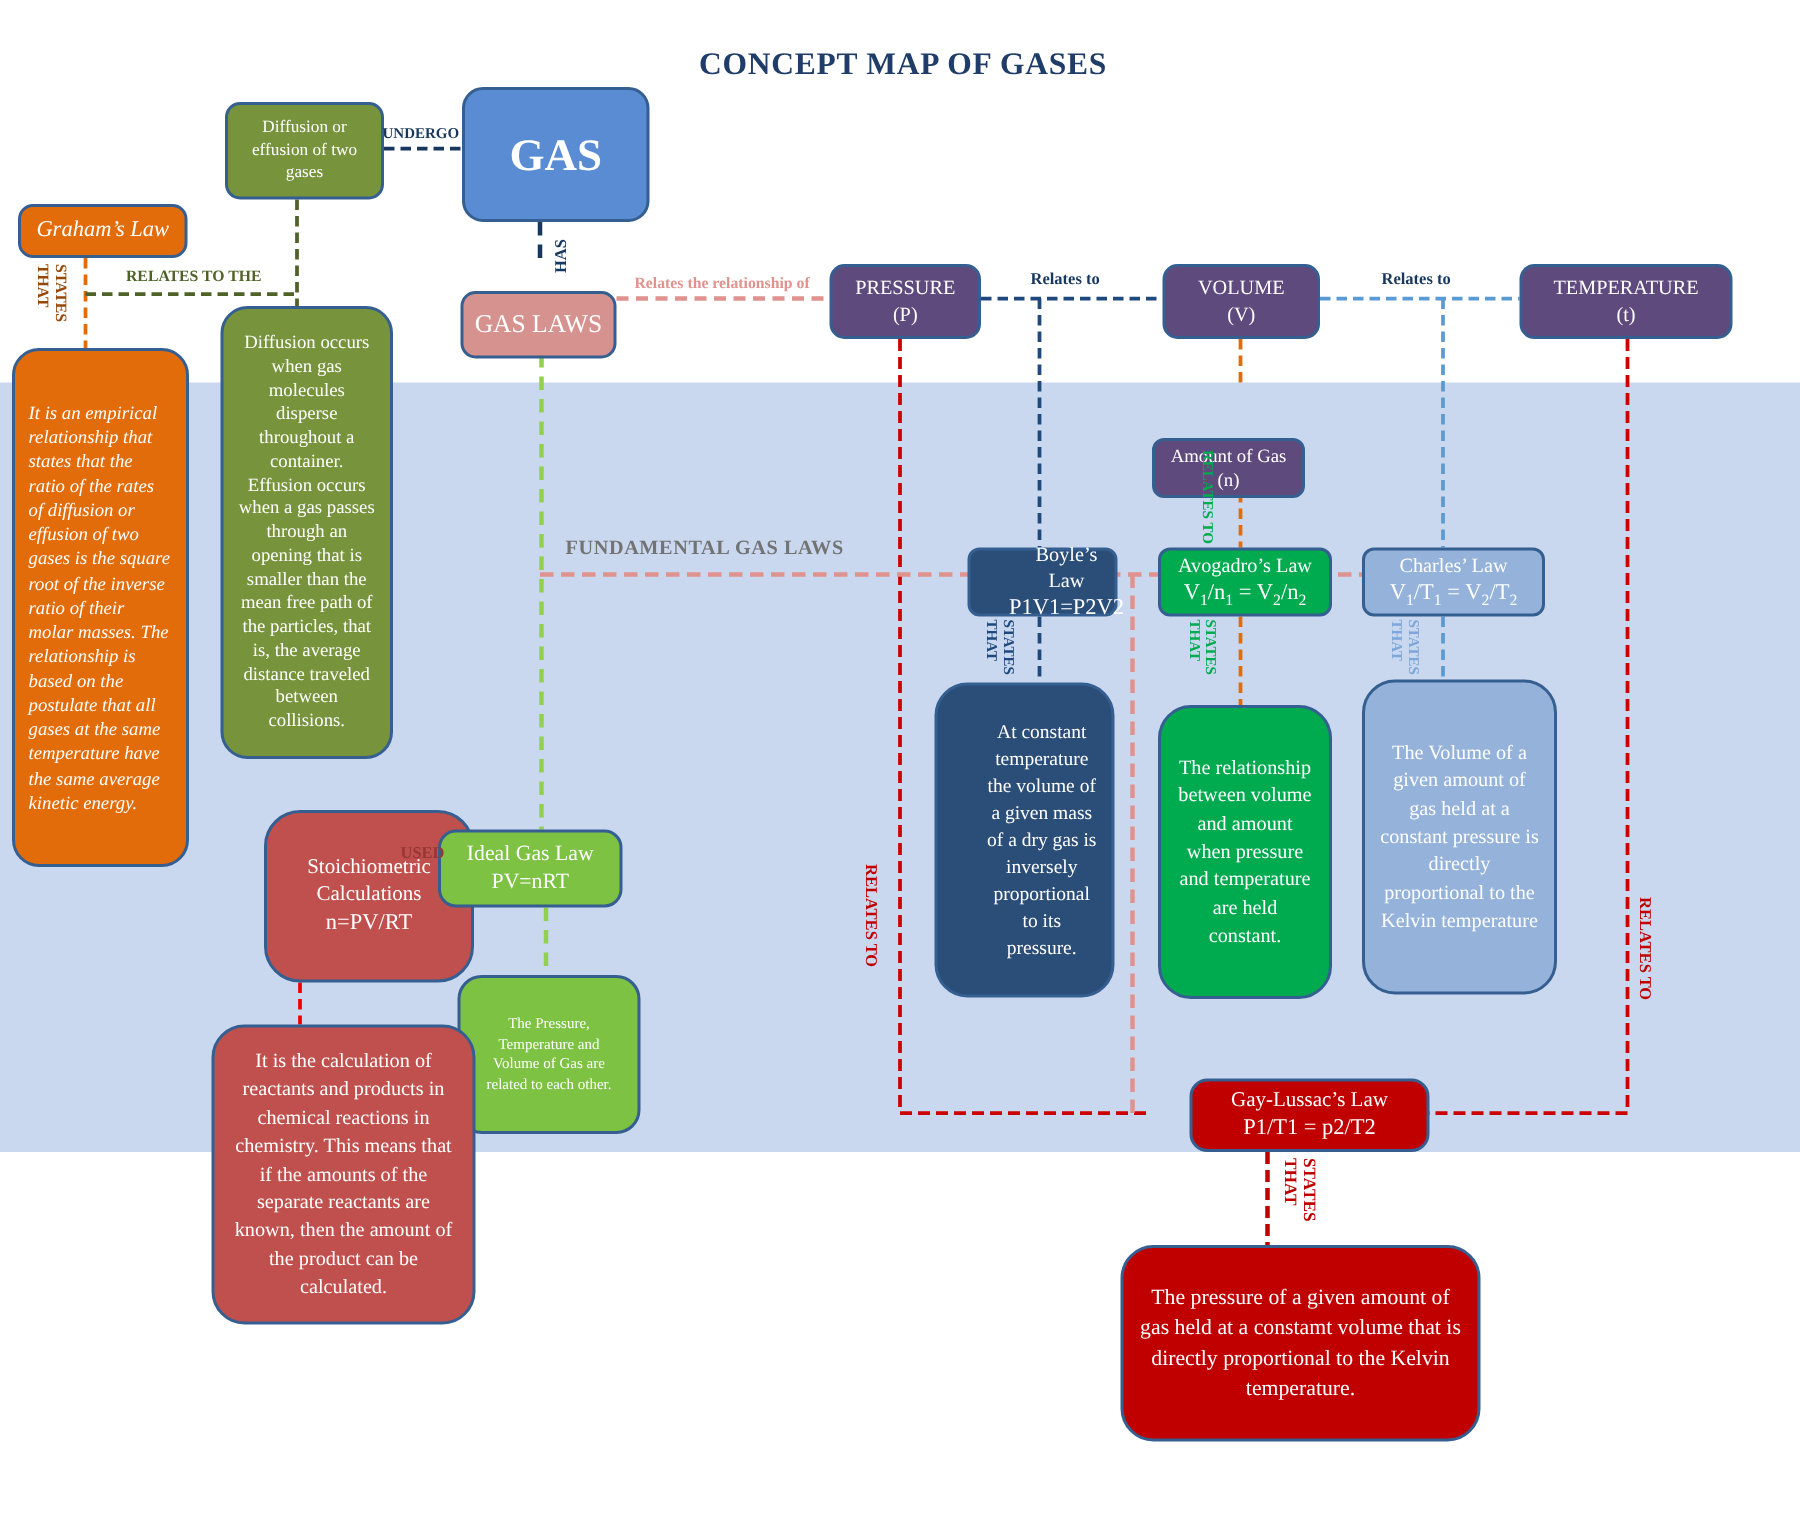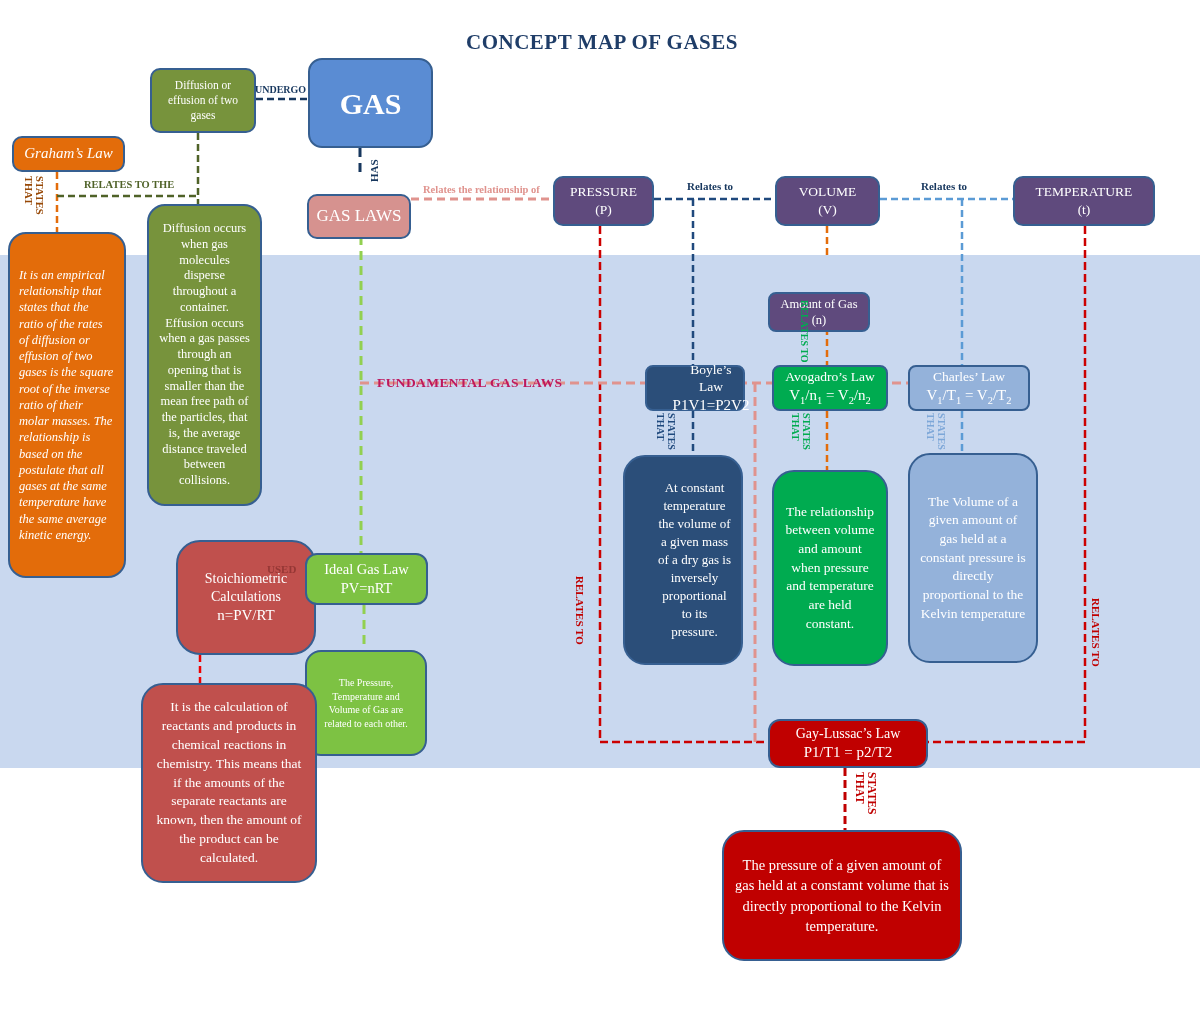--- a/index.html
+++ b/index.html
@@ -19,21 +19,21 @@
   .b-olive{background:#77933c;}
   .b-blue{background:#5a8cd3;}
   .b-orange{background:#e36c0a;font-style:italic;}
   .b-rose{background:#d6928f;}
   .b-purple{background:#5f4a7d;}
   .b-navy{background:#2b4e79;padding-left:32px;}
   .b-green{background:#00ab50;}
   .b-lblue{background:#94b2da;}
   .b-bgreen{background:#7dc243;}
   .b-dred{background:#c0504d;margin-left:46px;}
-  .b-red{background:#c00000;}
+  .b-red{background:#c00000;margin-left:25px;}
   .lbl{position:absolute;z-index:2;font-weight:bold;white-space:nowrap;}
   .vlabel{writing-mode:vertical-rl;}
   .vlabel div{line-height:1.1;}
   .vup{writing-mode:vertical-rl;transform:rotate(180deg);}
   sub{font-size:0.7em;}
   .f2{font-size:15px;}
 </style>
 </head>
 <body>
 
@@ -138,21 +138,21 @@
 <div class="node b-lblue desc" style="left:908px;top:453px;width:130px;height:210px;font-size:13.5px;line-height:1.38;border-radius:22px;">
     <span>The Volume of a given amount of gas held at a constant pressure is directly proportional to the Kelvin temperature</span>
   </div>
 
 <div class="node b-dred" style="left:130px;top:540px;width:140px;height:115px;font-size:14px;border-radius:24px;">
   <div>Stoichiometric</div>
   <div>Calculations</div>
   <div class="f2">n=PV/RT</div>
 </div>
 
-<div class="node b-bgreen" style="left:305px;top:553px;width:123px;height:52px;font-size:14.5px;border-radius:12px;">
+<div class="node b-bgreen" style="left:292px;top:553px;width:123px;height:52px;font-size:14.5px;border-radius:12px;">
   <div>Ideal Gas Law</div>
   <div>PV=nRT</div>
 </div>
 
 <div class="node b-bgreen desc" style="left:305px;top:650px;width:122px;height:106px;font-size:10px;line-height:1.35;border-radius:16px;">
     <span>The Pressure, Temperature and Volume of Gas are related to each other.</span>
   </div>
 
 <div class="node b-dred desc" style="left:95px;top:683px;width:176px;height:200px;font-size:13.5px;line-height:1.4;border-radius:22px;">
     <span>It is the calculation of reactants and products in chemical reactions in chemistry. This means that if the amounts of the separate reactants are known, then the amount of the product can be calculated.</span>
@@ -179,21 +179,21 @@
 </div>
 
 <div class="lbl" style="left:423px;top:184px;font-size:10.5px;color:#e0938e;">Relates the relationship of</div>
 
 <div class="lbl" style="left:687px;top:180px;font-size:11px;color:#17375e;">Relates to</div>
 
 <div class="lbl" style="left:921px;top:180px;font-size:11px;color:#17375e;">Relates to</div>
 
 <div class="lbl vlabel" style="left:799px;top:300px;height:58px;font-size:10px;color:#00ab50;">RELATES TO</div>
 
-<div class="lbl" style="left:377px;top:375px;font-size:13.5px;color:#be185d;letter-spacing:.4px;">FUNDAMENTAL GAS LAWS</div>
+<div class="lbl" style="left:377px;top:357px;font-size:13.5px;color:#737373;letter-spacing:.4px;">FUNDAMENTAL GAS LAWS</div>
 
 <div class="lbl vlabel" style="left:655px;top:413px;font-size:10px;color:#1f497d;">
   <div>STATES</div>
   <div>THAT</div>
 </div>
 
 <div class="lbl vlabel" style="left:790px;top:413px;font-size:10px;color:#00ab50;">
   <div>STATES</div>
   <div>THAT</div>
 </div>

